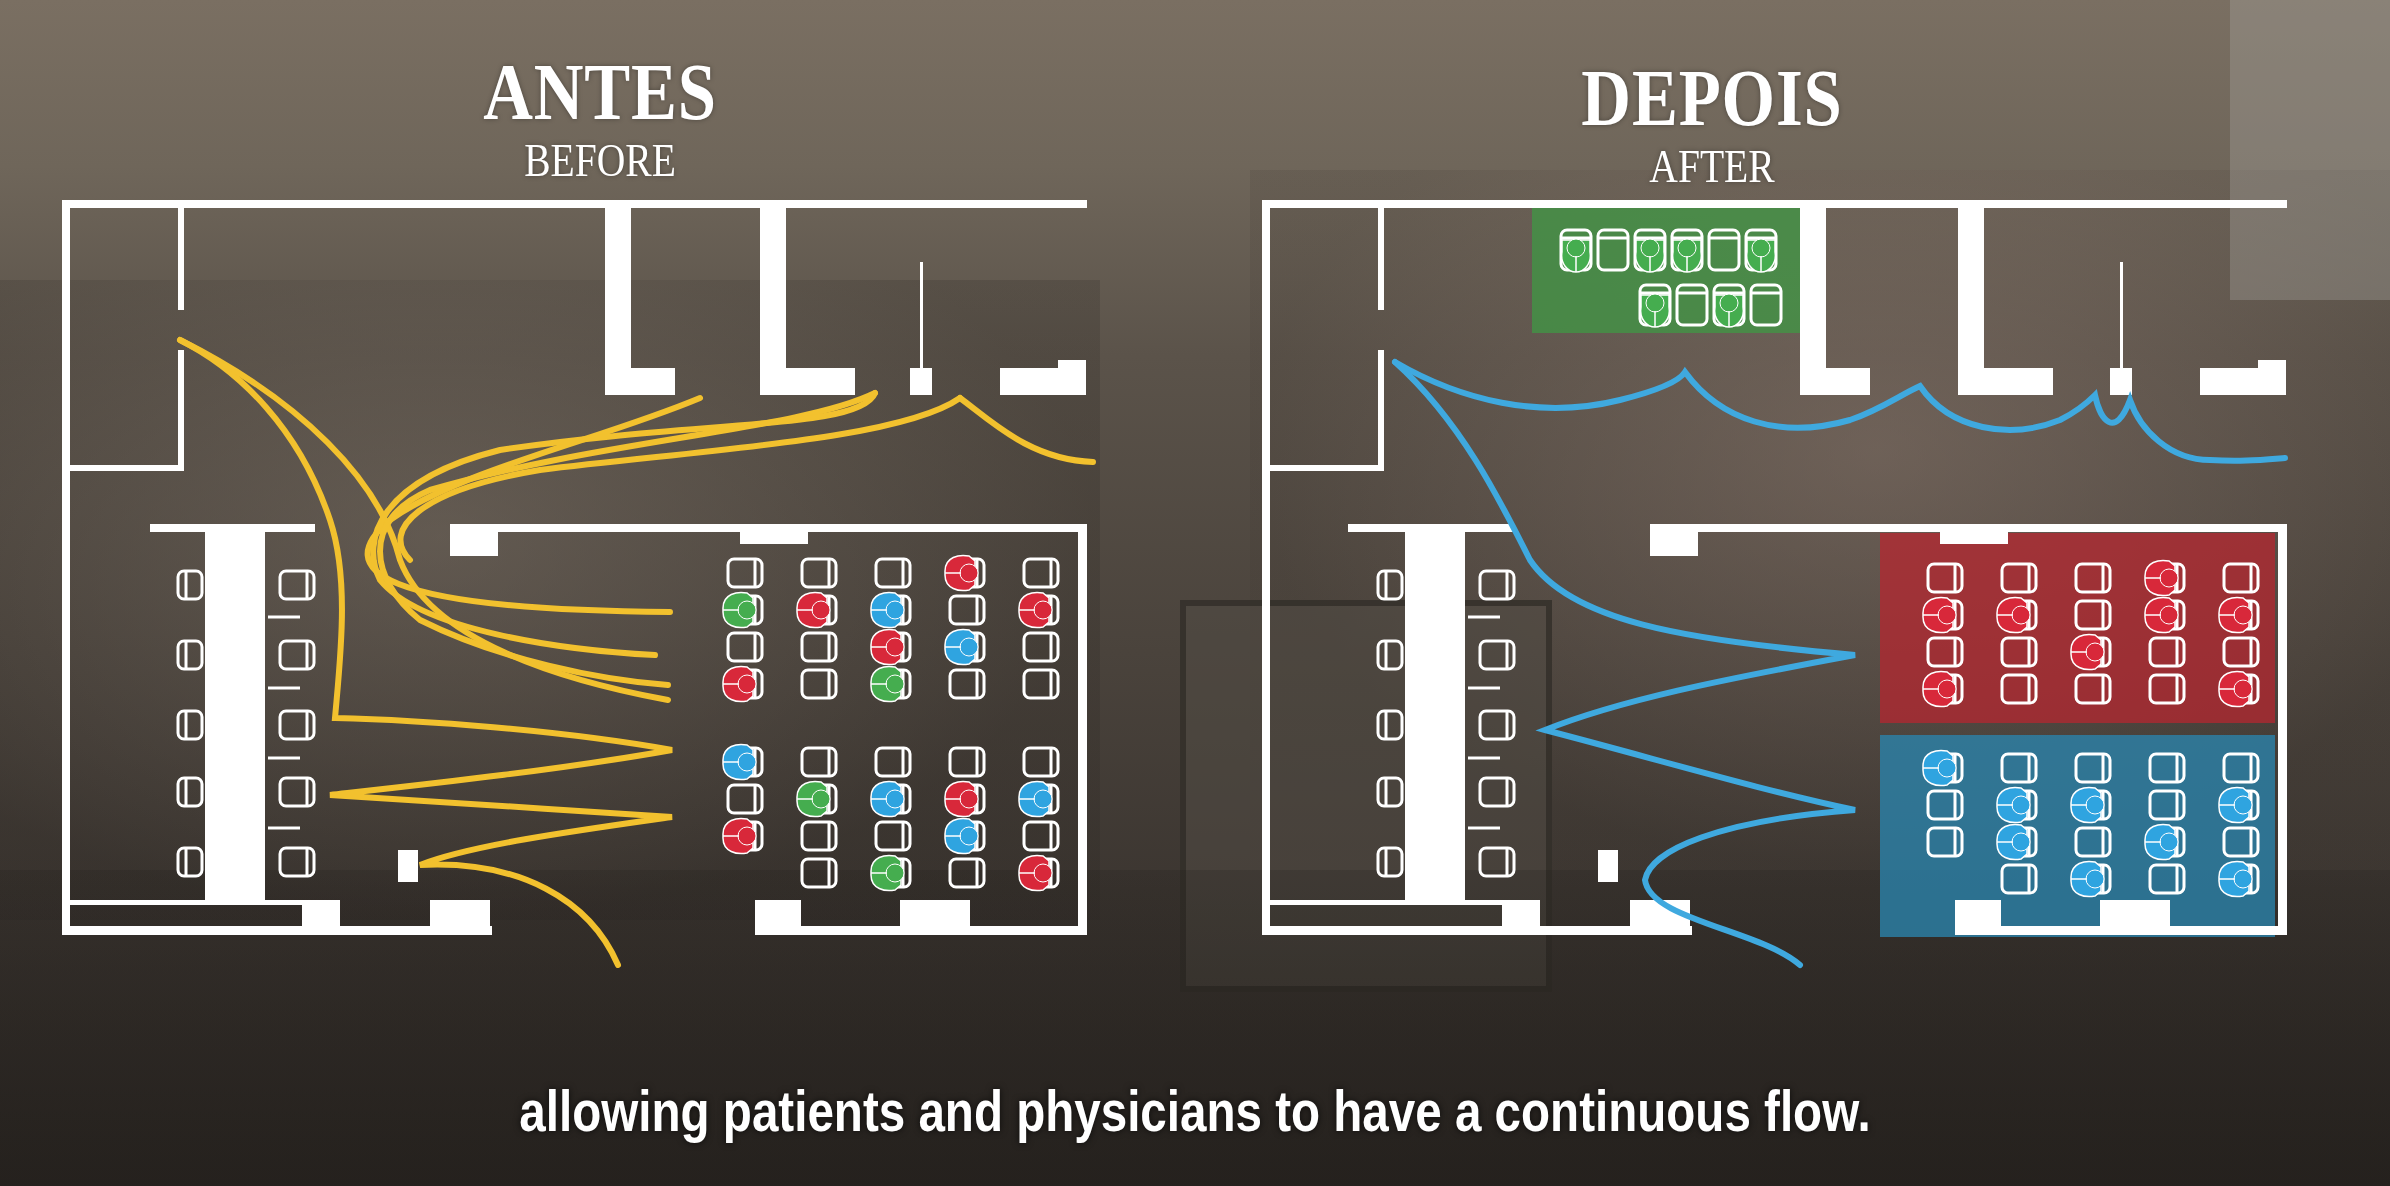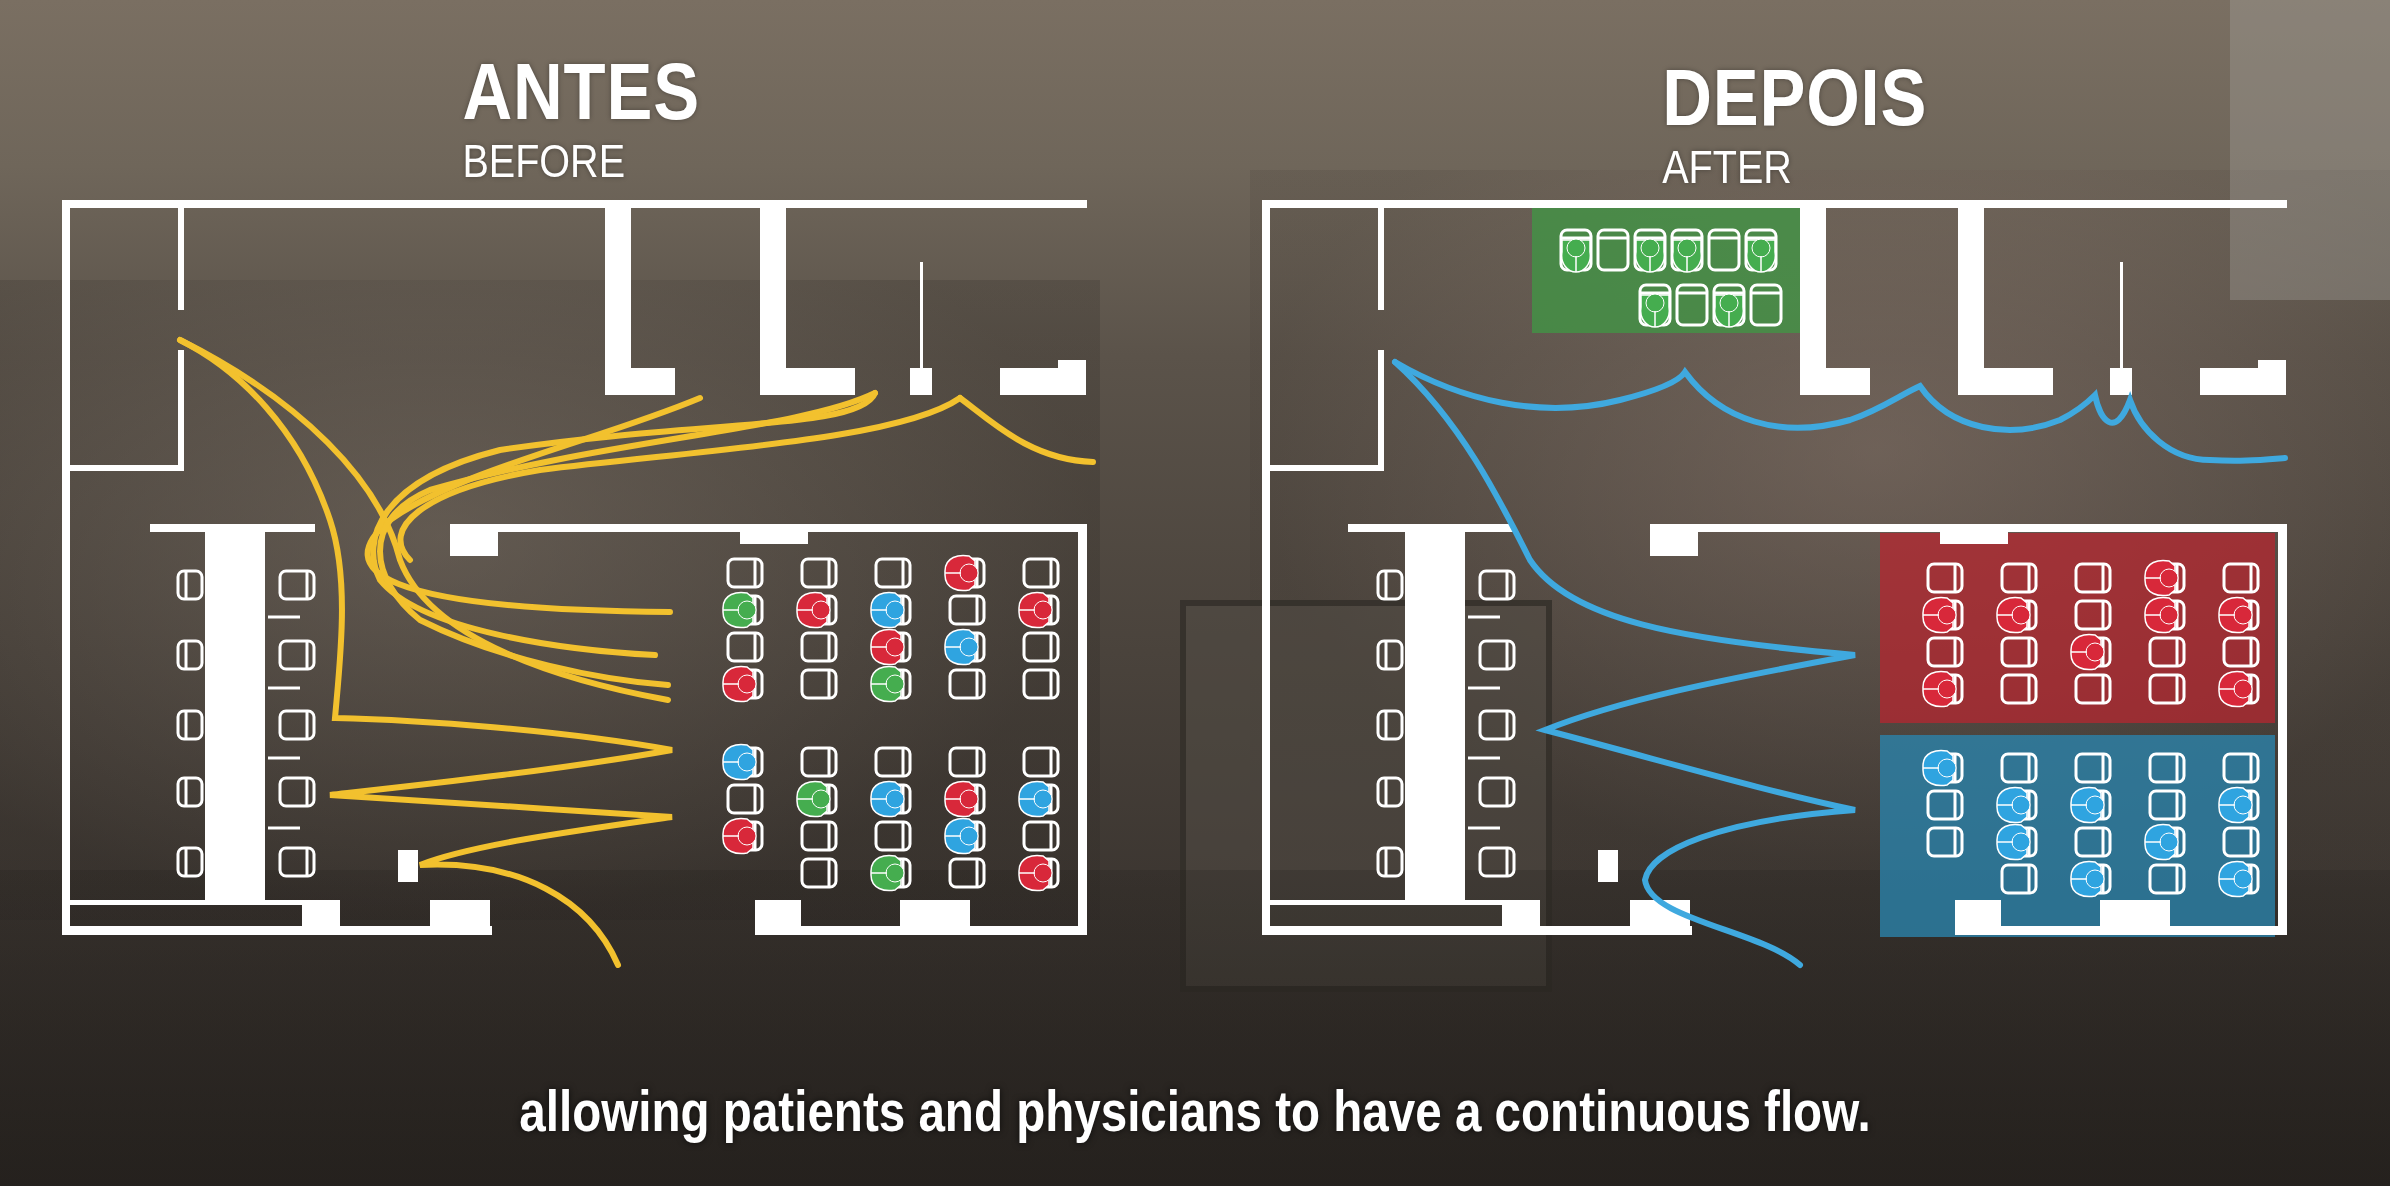--- a/index.html
+++ b/index.html
@@ -11,27 +11,27 @@
         linear-gradient(180deg,#7a6f62 0%,#6f665a 14%,#5b534a 30%,#4a433c 55%,#3c3631 75%,#2f2a26 100%);}
   .bg .band-l{position:absolute;left:0;top:280px;width:1100px;height:640px;
       background:radial-gradient(ellipse at 40% 40%,rgba(120,110,100,.45),rgba(40,36,32,.2) 70%);}
   .bg .band-r{position:absolute;left:1250px;top:170px;width:1140px;height:700px;
       background:radial-gradient(ellipse at 55% 40%,rgba(140,120,110,.45),rgba(60,52,46,.15) 70%);}
   .bg .wall-r{position:absolute;left:2230px;top:0;width:160px;height:300px;background:rgba(170,165,160,.35);}
   .bg .floor{position:absolute;left:0;top:870px;width:2390px;height:316px;
       background:linear-gradient(180deg,rgba(30,27,24,.2),rgba(30,27,24,.6));}
   .bg .screen{position:absolute;left:1180px;top:600px;width:360px;height:380px;
       background:rgba(80,74,68,.55);border:6px solid rgba(40,36,32,.6);}
-  .heading{position:absolute;text-align:left;color:#fff;
-      text-shadow:0 0 6px rgba(0,0,0,.35);}
+  .heading{position:absolute;text-align:center;color:#fff;
+      text-shadow:0 0 6px rgba(0,0,0,.35);font-family:Liberation Serif, serif;}
   .heading .main{display:block;font-weight:bold;font-size:80px;line-height:80px;
       letter-spacing:1px;transform:scaleX(.86);}
   .heading .sub{display:block;font-size:46px;line-height:46px;margin-top:6px;transform:scaleX(.86);}
   #h-before{left:440px;top:52px;width:320px;}
-  #h-after{left:1637px;top:58px;width:360px;}
+  #h-after{left:1532px;top:58px;width:360px;}
   svg.plan{position:absolute;top:0;left:0;}
   .caption{position:absolute;left:0;width:2390px;top:1078px;text-align:center;
       color:#fff;font-weight:bold;font-size:58px;line-height:66px;
       text-shadow:0 0 8px rgba(0,0,0,.7);transform:scaleX(.82);transform-origin:center;}
 </style>
 </head>
 <body>
 
 <div class="bg">
   <div class="band-l"></div>

